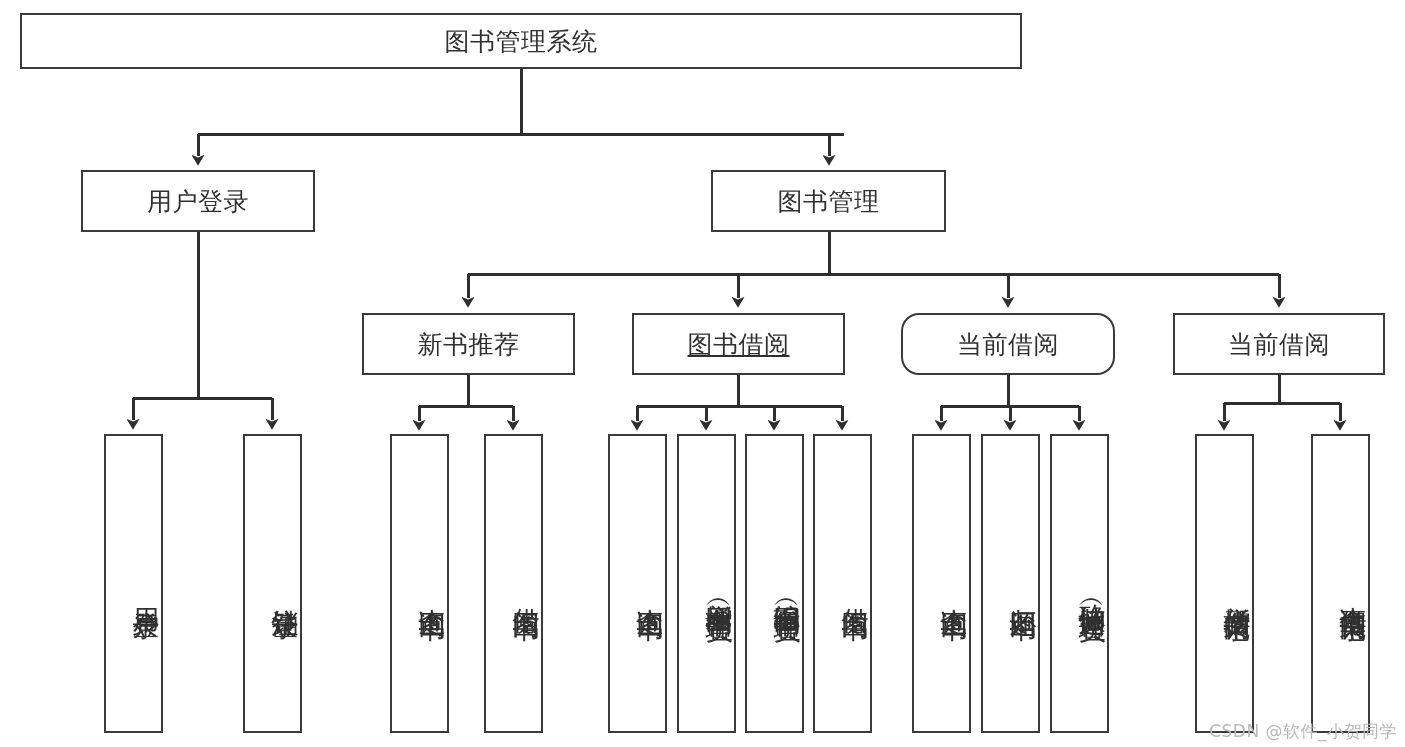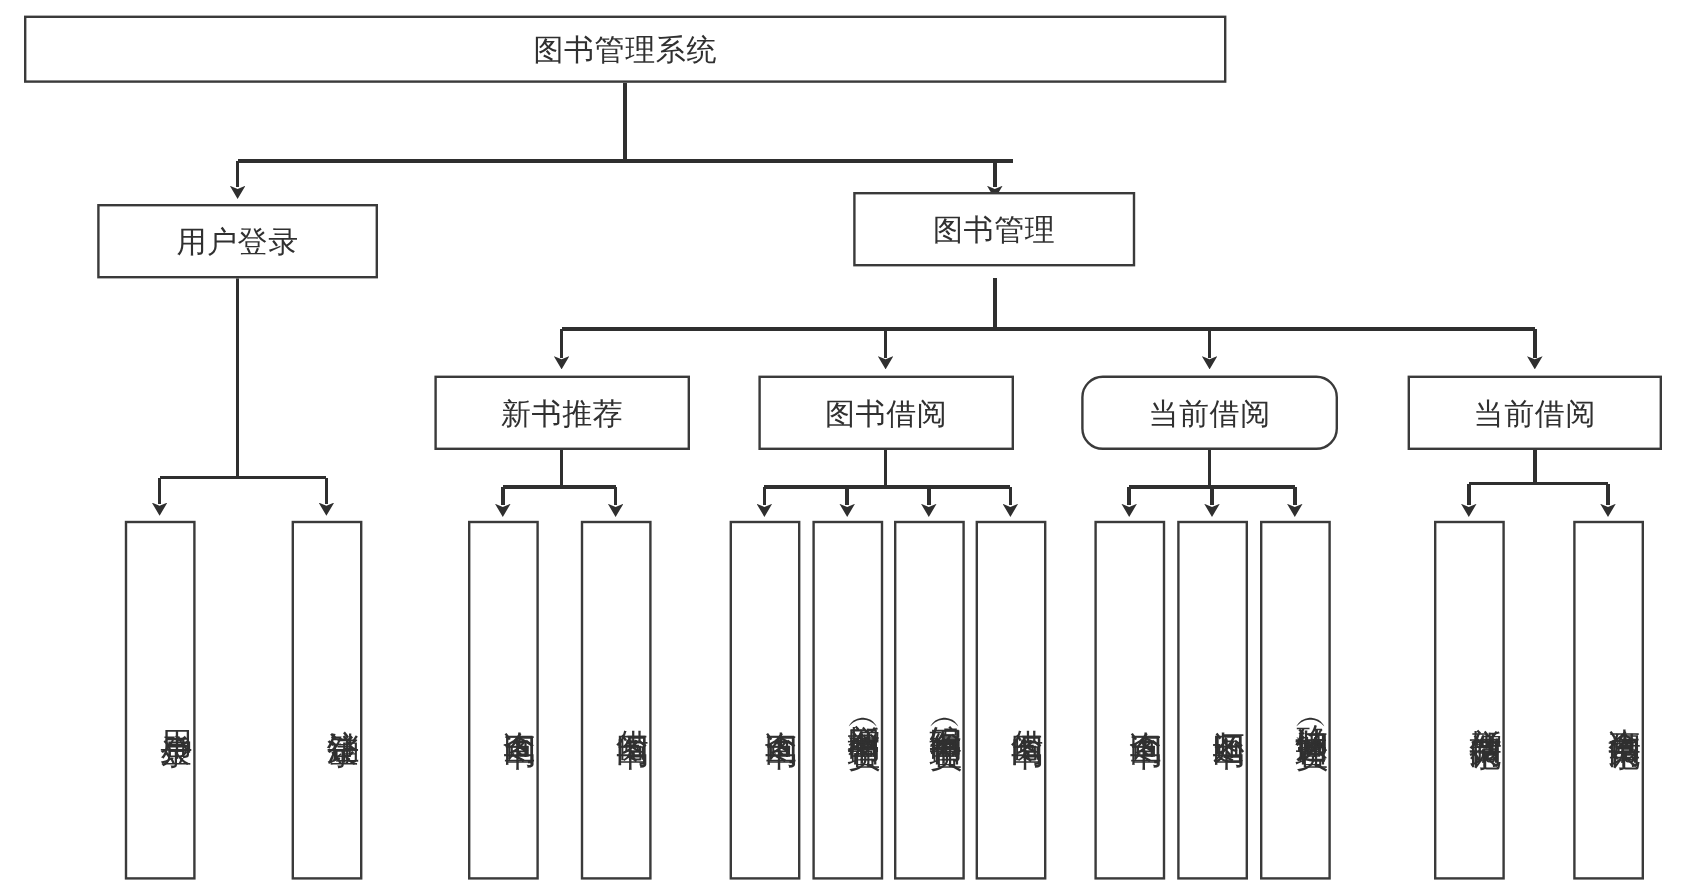--- a/index.html
+++ b/index.html
@@ -100,28 +100,28 @@
     </g>
   </svg>
 
   <div class="node h" style="left:20px;top:13px;width:1002px;height:56px;">
     <span class="txt">图书管理系统</span>
   </div>
 
   <div class="node h" style="left:81px;top:170px;width:234px;height:62px;">
     <span class="txt">用户登录</span>
   </div>
-  <div class="node h" style="left:711px;top:160px;width:235px;height:62px;align-items:center;">
+  <div class="node h" style="left:711px;top:170px;width:235px;height:62px;align-items:center;">
     <span class="txt">图书管理</span>
   </div>
 
   <div class="node h" style="left:362px;top:313px;width:213px;height:62px;text-align:right;">
     <span class="txt">新书推荐</span>
   </div>
-  <div class="node h" style="left:632px;top:313px;width:213px;height:62px;">
+  <div class="node h" style="left:632px;top:313px;width:213px;height:62px;text-decoration:underline;">
     <span class="txt">图书借阅</span>
   </div>
   <div class="node h" style="left:901px;top:313px;width:214px;height:62px;border-radius:18px;">
     <span class="txt">当前借阅</span>
   </div>
   <div class="node h" style="left:1173px;top:313px;width:212px;height:62px;">
     <span class="txt">当前借阅</span>
   </div>
 
   <div class="node v" style="left:104px;top:434px;width:59px;height:299px;">
@@ -160,14 +160,15 @@
     <span class="txt">确认归还（管理员）</span>
   </div>
 
   <div class="node v" style="left:1195px;top:434px;width:59px;height:299px;">
     <span class="txt">新增借阅记录</span>
   </div>
   <div class="node v" style="left:1311px;top:434px;width:59px;height:299px;">
     <span class="txt">查询借阅记录</span>
   </div>
 
+  <div class="watermark">CSDN @软件_小贺同学</div>
 
 </div>
 
 </body></html>

